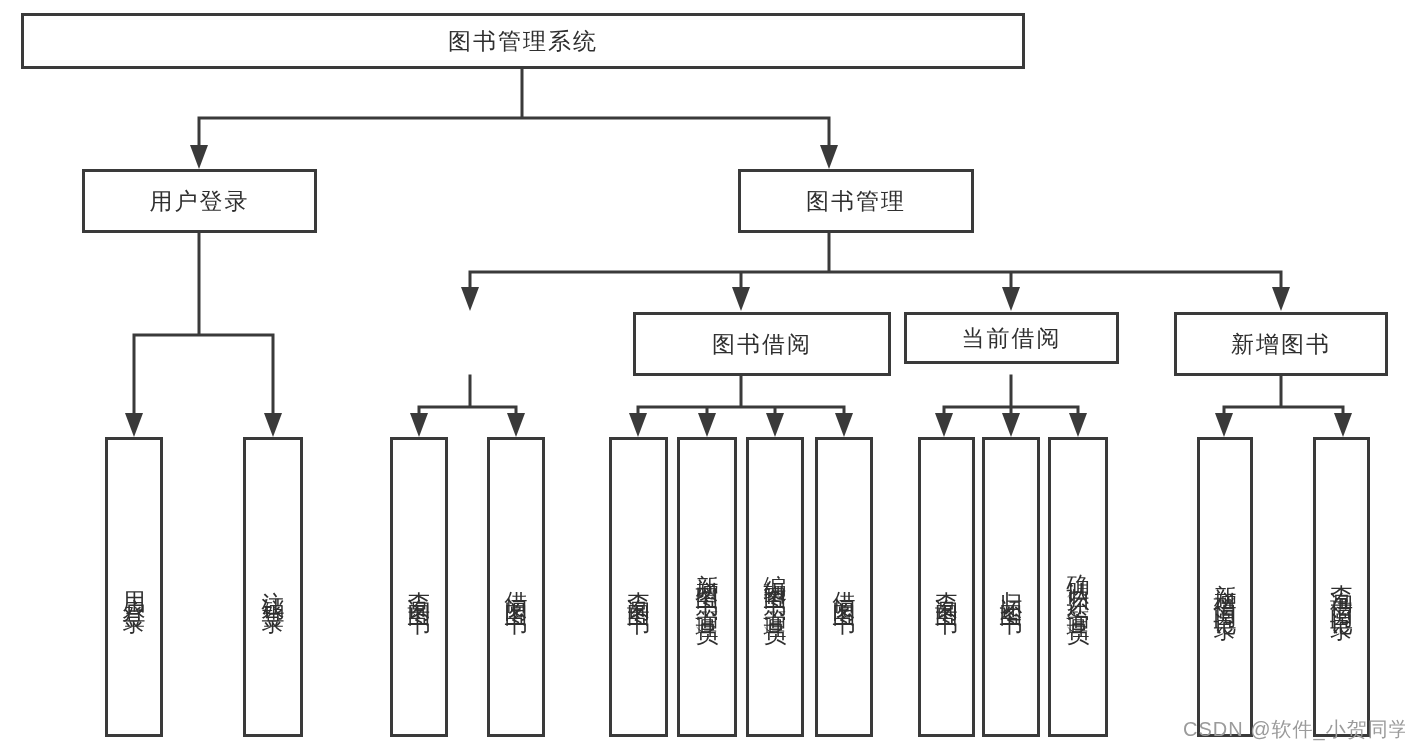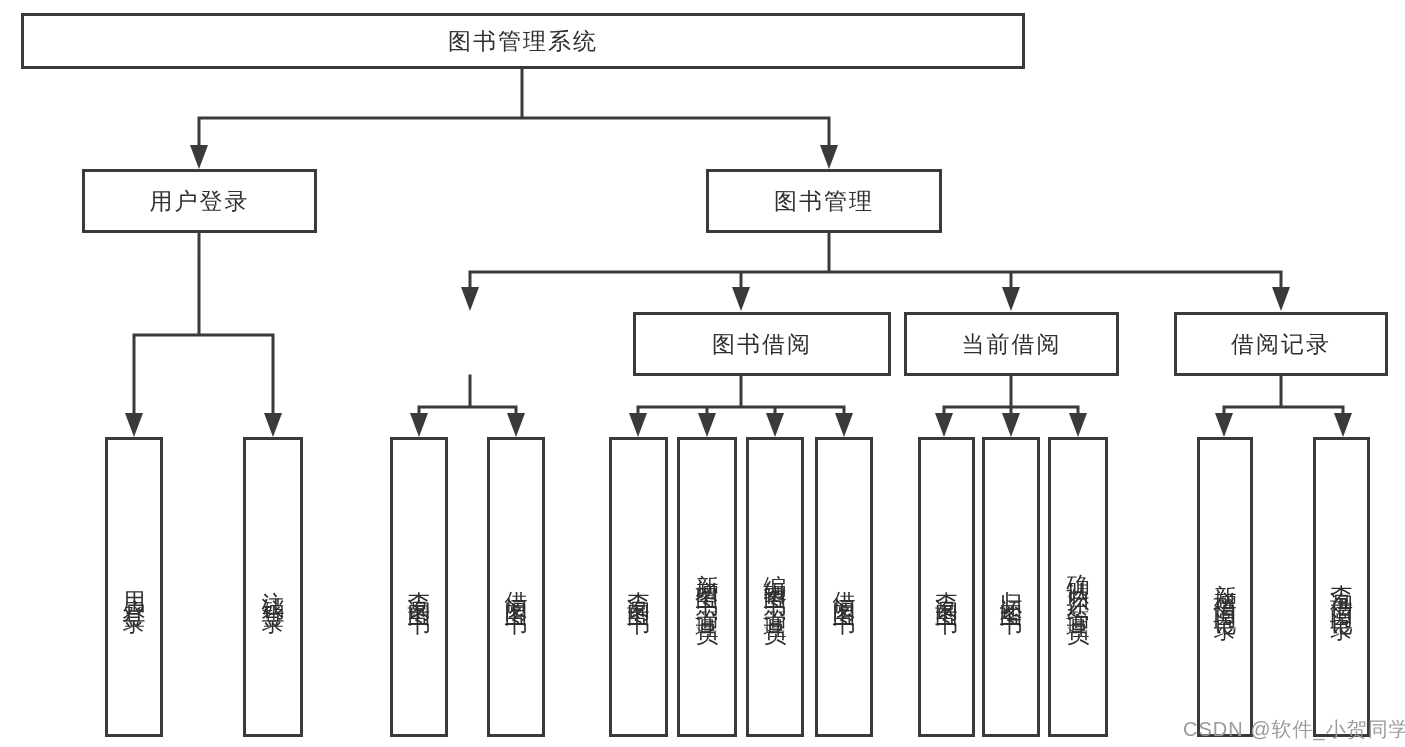--- a/index.html
+++ b/index.html
@@ -117,25 +117,25 @@
       <polygon points="1002,413 1020,413 1011,437"></polygon>
       <polygon points="1069,413 1087,413 1078,437"></polygon>
       <polygon points="1215,413 1233,413 1224,437"></polygon>
       <polygon points="1334,413 1352,413 1343,437"></polygon>
     </g>
   </svg>
 
   <div class="node hbox" style="left:21px; top:13px; width:1004px; height:56px;">图书管理系统</div>
 
   <div class="node hbox" style="left:82px; top:169px; width:235px; height:64px;">用户登录</div>
-  <div class="node hbox" style="left:706px; top:169px; width:236px; height:64px;">图书管理</div>
+  <div class="node hbox" style="left:738px; top:169px; width:236px; height:64px;">图书管理</div>
 
   <div class="node hbox" style="left:633px; top:312px; width:258px; height:64px;">图书借阅</div>
-  <div class="node hbox" style="left:904px; top:312px; width:215px; height:64px;">当前借阅</div>
-  <div class="node hbox" style="left:1174px; top:312px; width:214px; height:64px;">借阅记录</div>
+  <div class="node hbox" style="left:904px; top:312px; width:215px; height:52px;">当前借阅</div>
+  <div class="node hbox" style="left:1174px; top:312px; width:214px; height:64px;">新增图书</div>
 
   <div class="node vbox" style="left:105px; width:58px;">用户登录</div>
   <div class="node vbox" style="left:243px; width:60px;">注销登录</div>
 
   <div class="node vbox" style="left:390px; width:58px;">查询图书</div>
   <div class="node vbox" style="left:487px; width:58px;">借阅图书</div>
 
   <div class="node vbox" style="left:609px; width:59px;">查询图书</div>
   <div class="node vbox" style="left:677px; width:60px;">新增图书（管理员）</div>
   <div class="node vbox" style="left:746px; width:58px;">编辑图书（管理员）</div>

